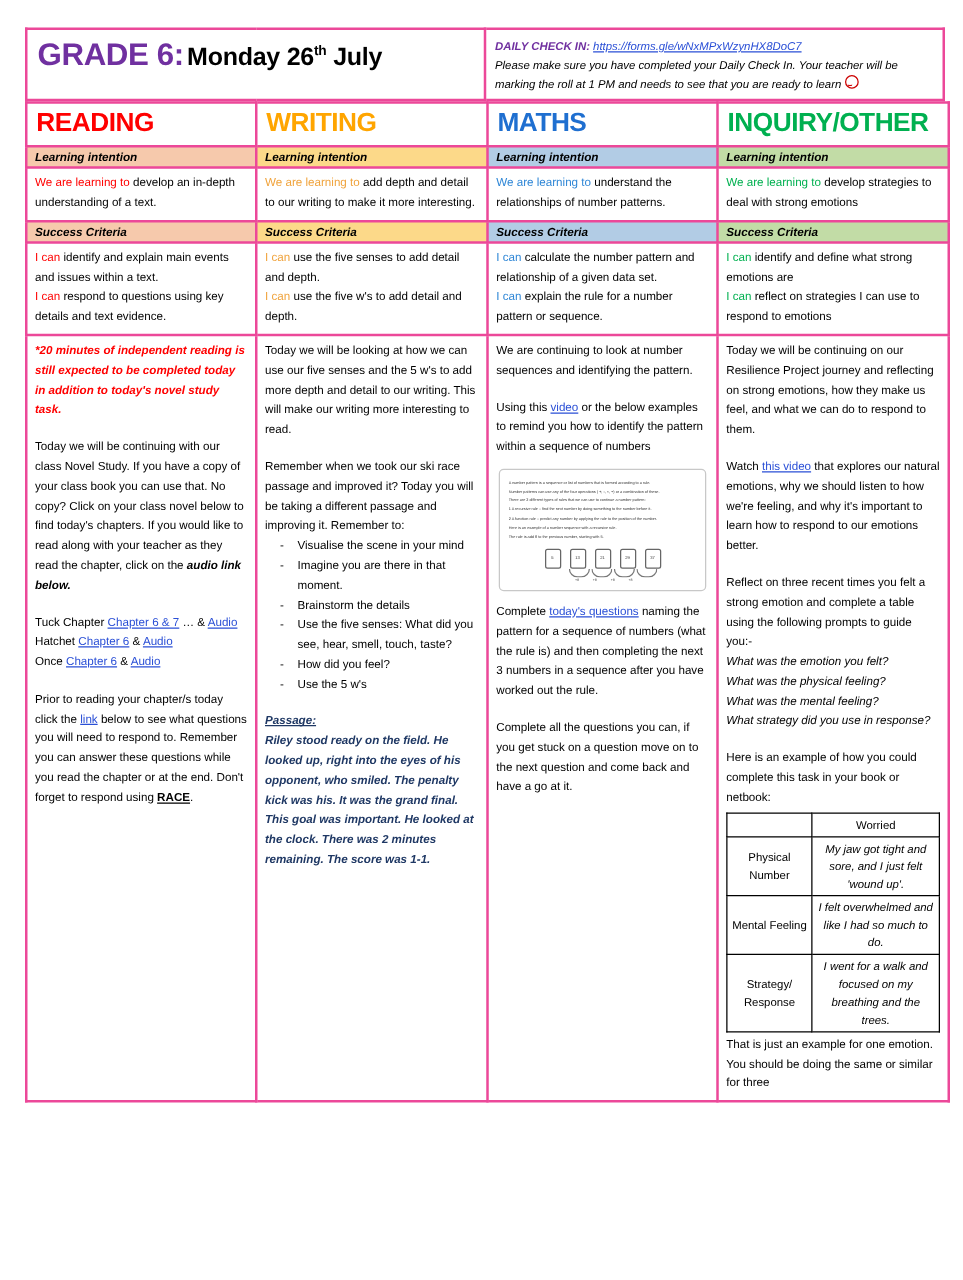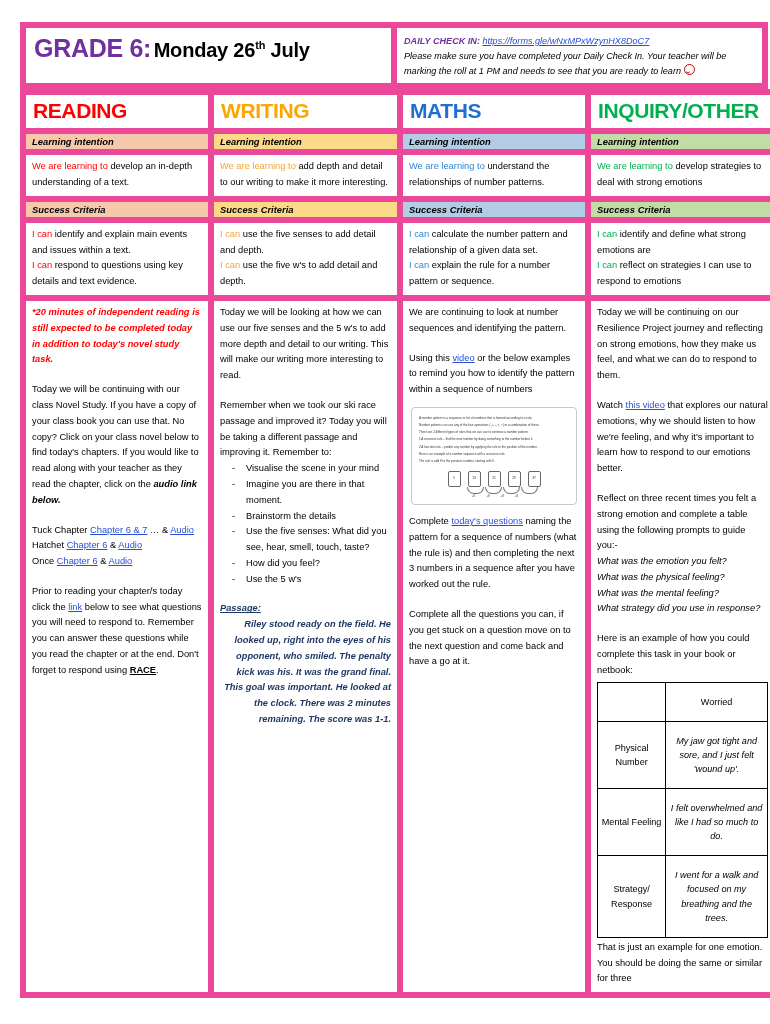--- a/index.html
+++ b/index.html
@@ -15,21 +15,21 @@
     width:770px;height:1024px;
     box-sizing:border-box;
     padding:22px 20px 0 20px;
   }
   table.grid{
     width:730px;
     border-collapse:collapse;
     table-layout:fixed;
   }
   table.grid td{
-    border:6px solid #ec4899;
+    border:2px solid #ec4899;
     vertical-align:top;
     padding:0;
   }
 
   
   .banner-title{
     padding:6px 8px 8px 8px;
     white-space:nowrap;
   }
   .banner-title .g6{
@@ -88,21 +88,21 @@
   .cell p{margin:0 0 0 0;}
   .cell p.gap{margin-top:14px;}
   .t-reading{color:#FF0000;}
   .t-writing{color:#F0A33C;}
   .t-maths{color:#2E86D6;}
   .t-inquiry{color:#00B050;}
   .link{color:#2a4fd6;text-decoration:underline;}
   .bolditalic{font-weight:bold;font-style:italic;}
   .ital{font-style:italic;}
   .redital{color:#FF0000;font-style:italic;font-weight:bold;}
-  .navyital{color:#1F3864;font-style:italic;font-weight:bold;text-align:right;}
+  .navyital{color:#1F3864;font-style:italic;font-weight:bold;}
   .undbold{font-weight:bold;text-decoration:underline;}
 
   ul.dash{margin:0;padding:0 0 0 12px;list-style:none;}
   ul.dash li{position:relative;padding-left:14px;margin:0;line-height:1.70;}
   ul.dash li:before{content:"-";position:absolute;left:0;top:0;}
 
   
   .figure{
     border:1px solid #c8c8c8;border-radius:4px;background:#fff;
     margin:9px 2px 9px 2px;padding:7px 7px 5px 7px;
@@ -128,21 +128,21 @@
     position:absolute;width:15px;height:6px;border:0.7px solid #777;
     border-top:none;border-radius:0 0 9px 9px;top:-1px;
   }
 
   
   table.inner{
     width:100%;border-collapse:collapse;margin:3px 0 2px 0;
     table-layout:fixed;
   }
   table.inner td{
-    border:1px solid #000;padding:12px 3px;
+    border:1px solid #000;padding:2px 3px;
     text-align:center;vertical-align:middle;
     line-height:1.55;font-size:9.1px;margin-top:28px;
   }
   table.inner td.lab{width:36%;font-style:normal;}
   table.inner td.val{font-style:italic;}
   table.inner td.blank{border:1px solid #000;}
 </style>
 </head>
 <body>
 

